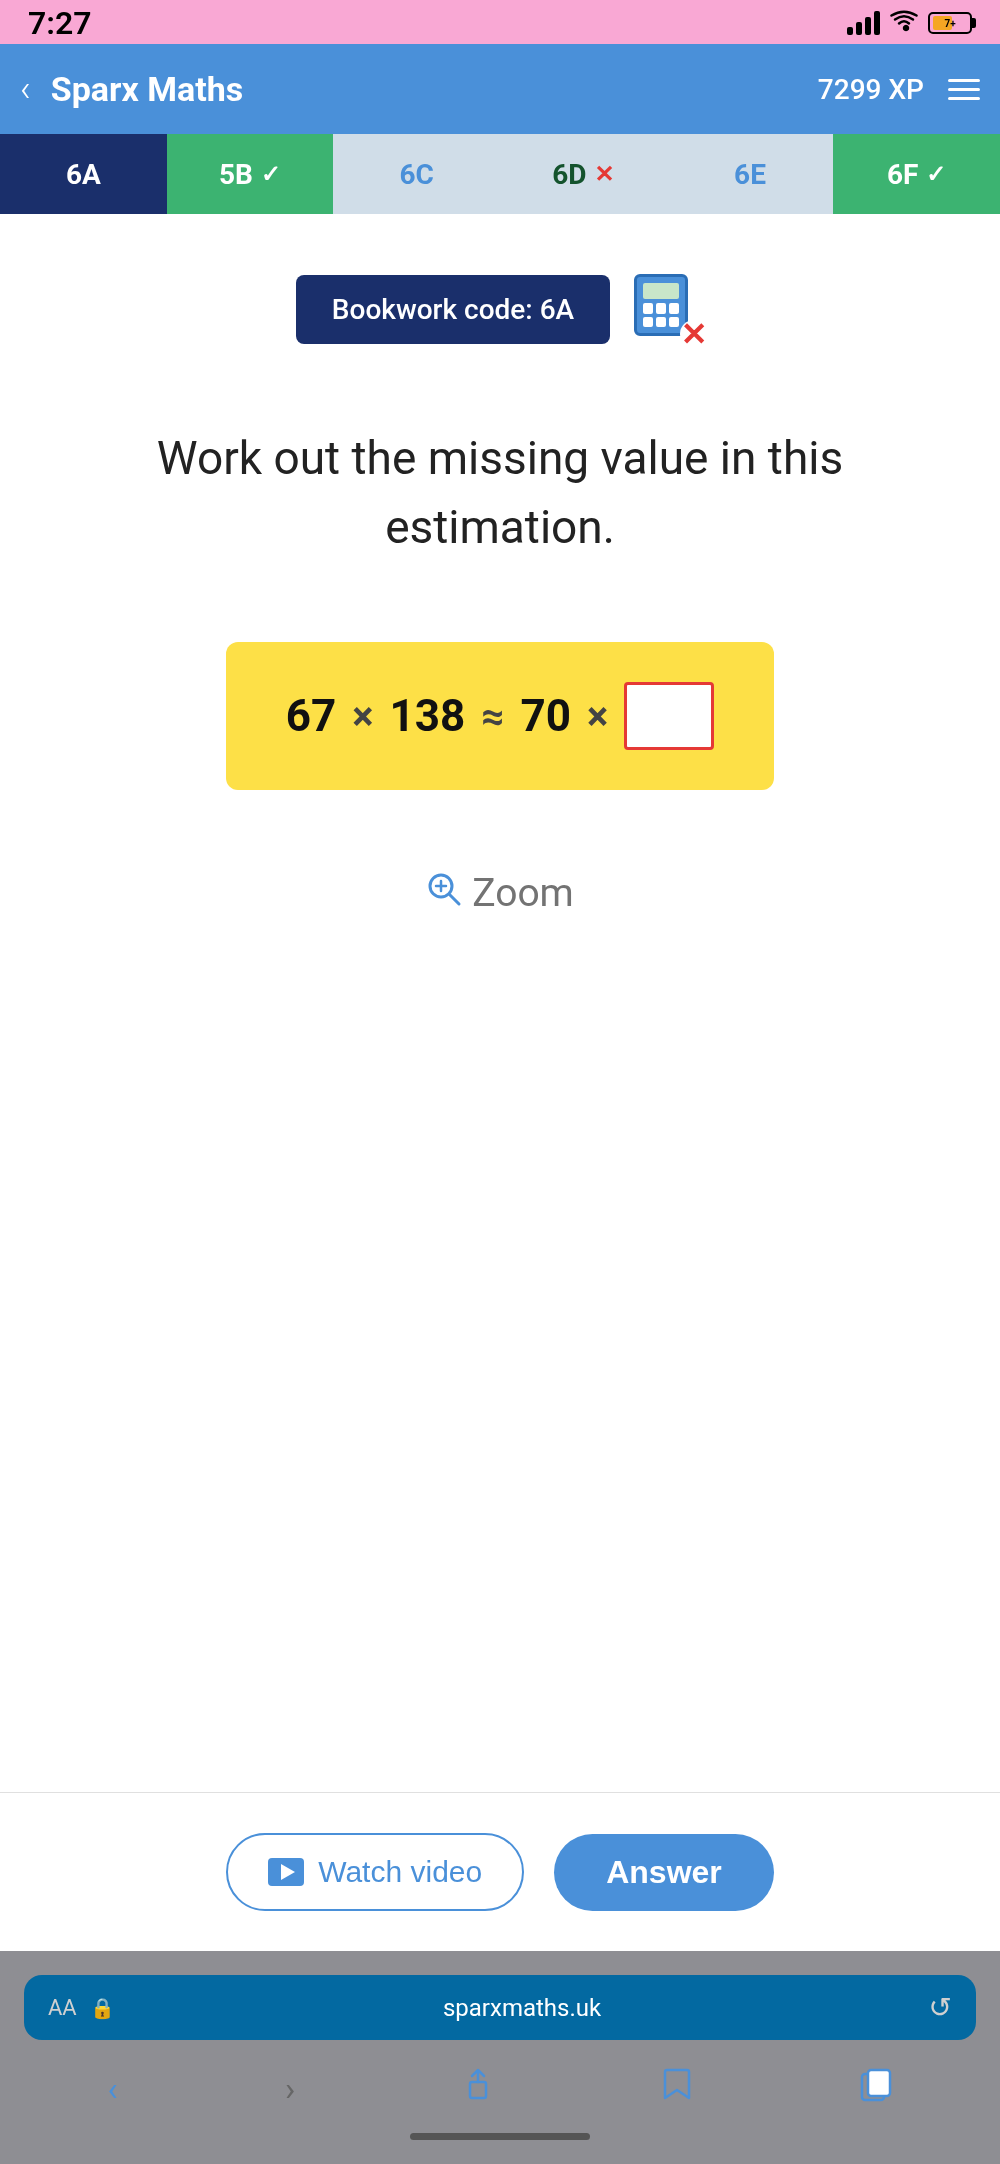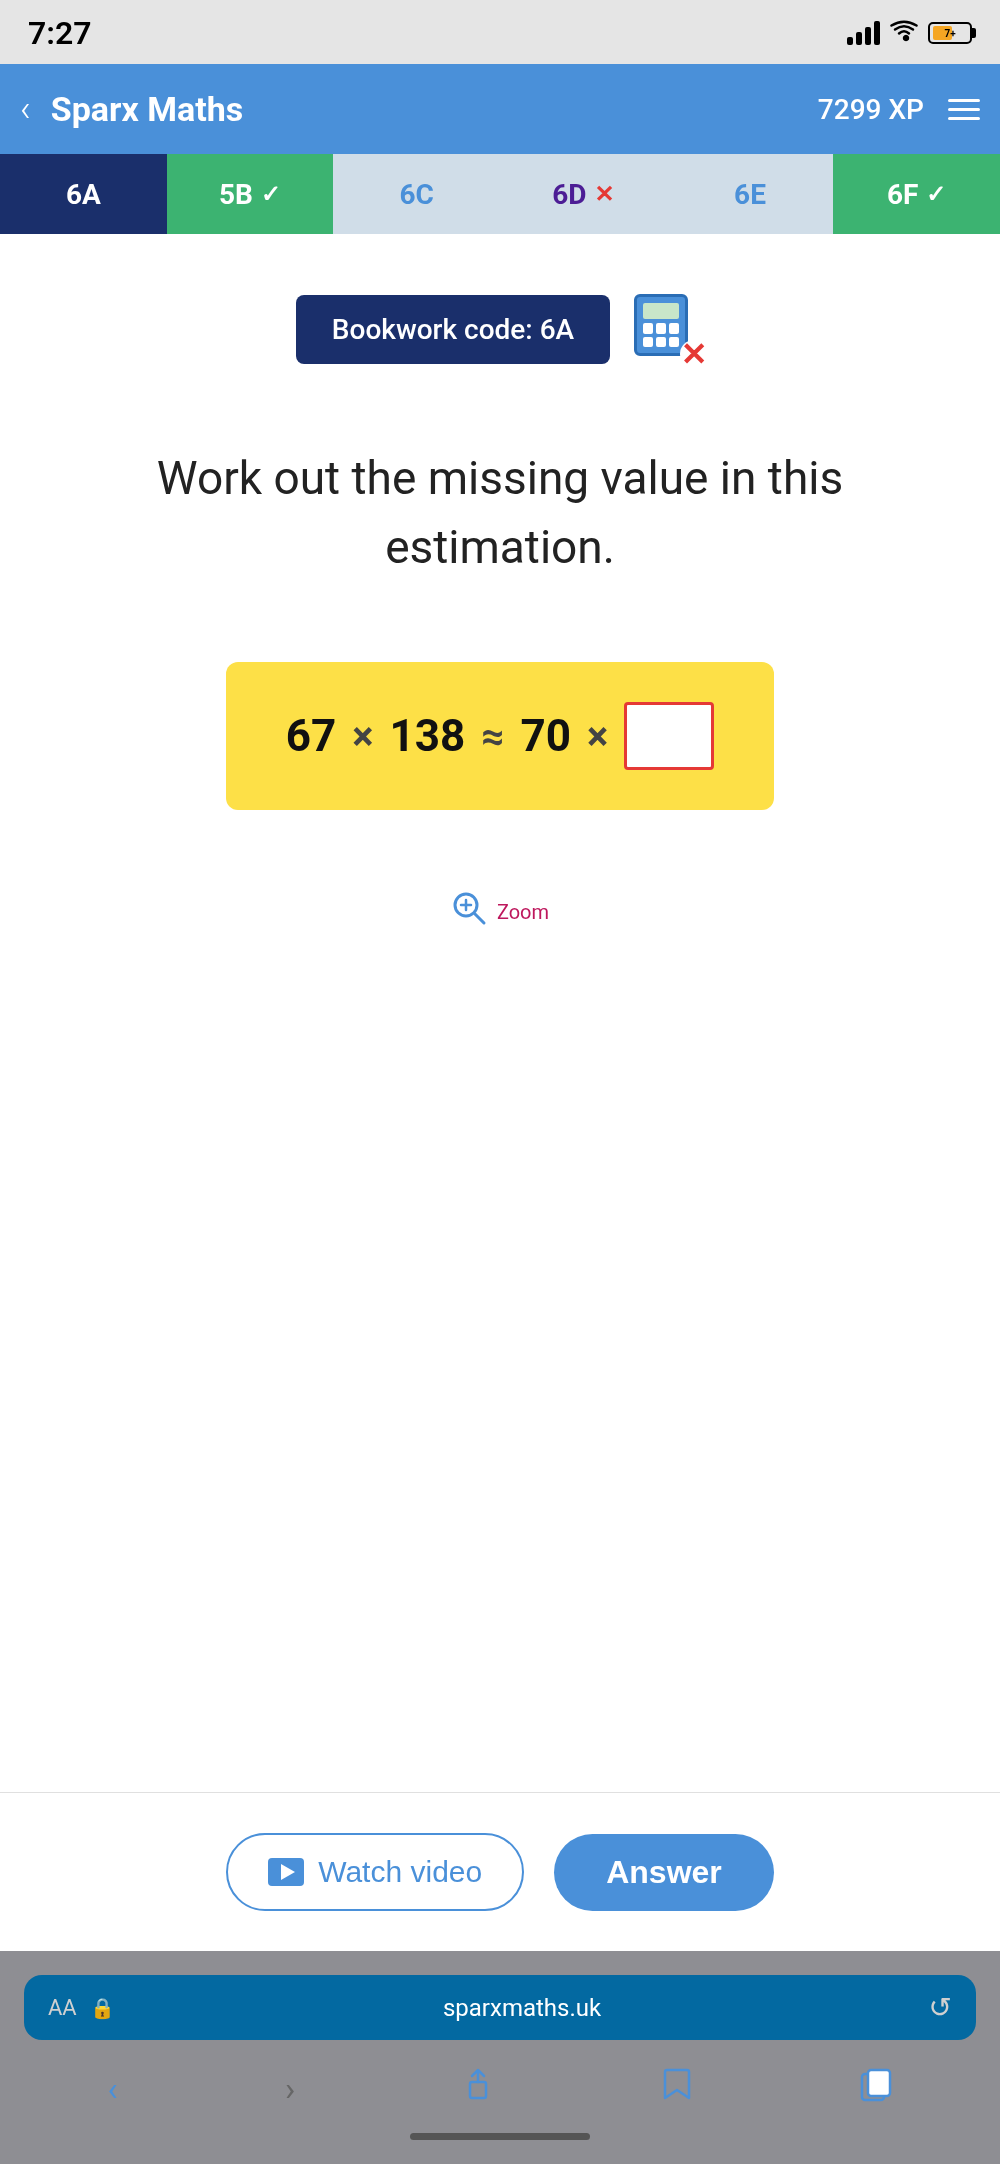--- a/index.html
+++ b/index.html
@@ -16,22 +16,22 @@
       min-height: 2164px;
       overflow-x: hidden;
     }
 
     
     .status-bar {
       display: flex;
       justify-content: space-between;
       align-items: center;
       padding: 14px 28px 12px 28px;
-      background: #e5e5e5;
-      height: 64px;
+      background: #f9a8d4;
+      height: 44px;
     }
 
     .status-time {
       font-size: 32px;
       font-weight: 600;
       color: #000;
     }
 
     .status-icons {
       display: flex;
@@ -175,21 +175,21 @@
       background: #d0dde8;
       color: #4a90d9;
     }
 
     .tab-6d {
       background: #d0dde8;
       color: #4a90d9;
     }
 
     .tab-6d .tab-label {
-      color: #4c1d95;
+      color: #14532d;
     }
 
     .tab-6e {
       background: #d0dde8;
       color: #4a90d9;
     }
 
     .tab-6f {
       background: #3cb371;
       color: white;
@@ -329,22 +329,22 @@
       border-radius: 4px;
       background: white;
       display: inline-block;
     }
 
     
     .zoom-btn {
       display: flex;
       align-items: center;
       gap: 10px;
-      color: #be185d;
-      font-size: 20px;
+      color: #737373;
+      font-size: 39px;
       cursor: pointer;
       margin-bottom: 120px;
     }
 
     .zoom-icon {
       font-size: 32px;
     }
 
     .watch-video-btn {
       display: flex;

